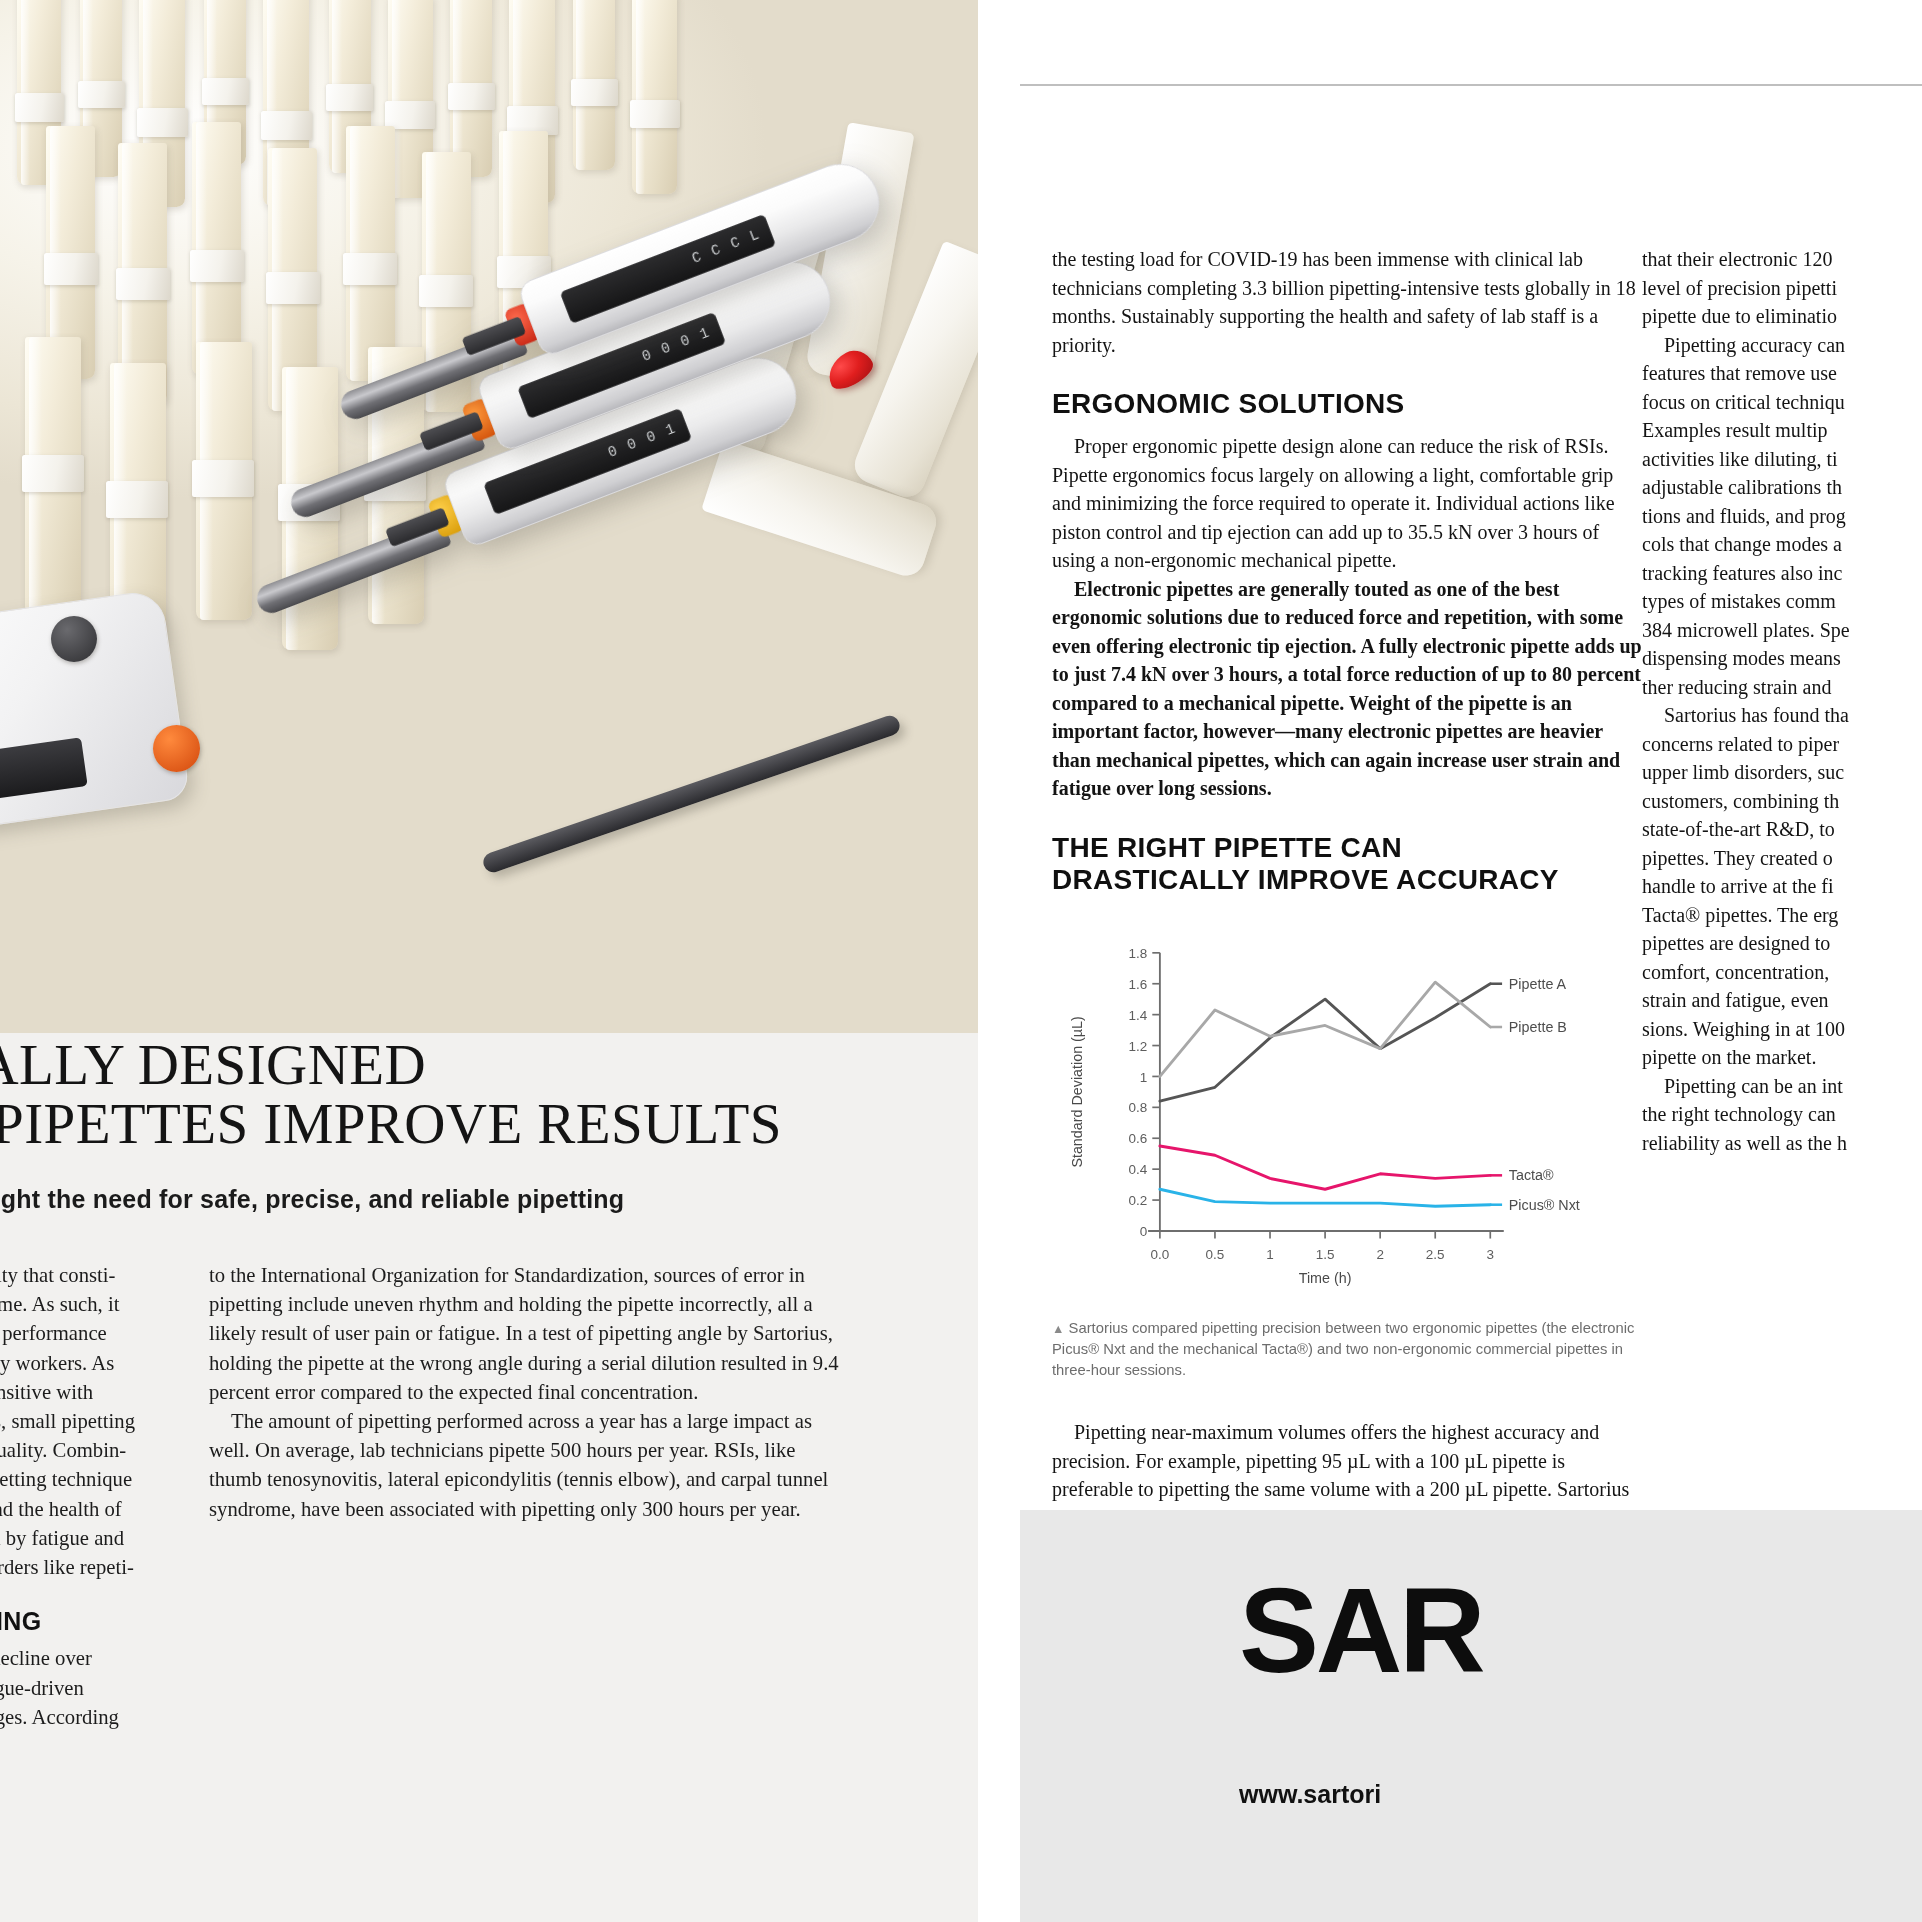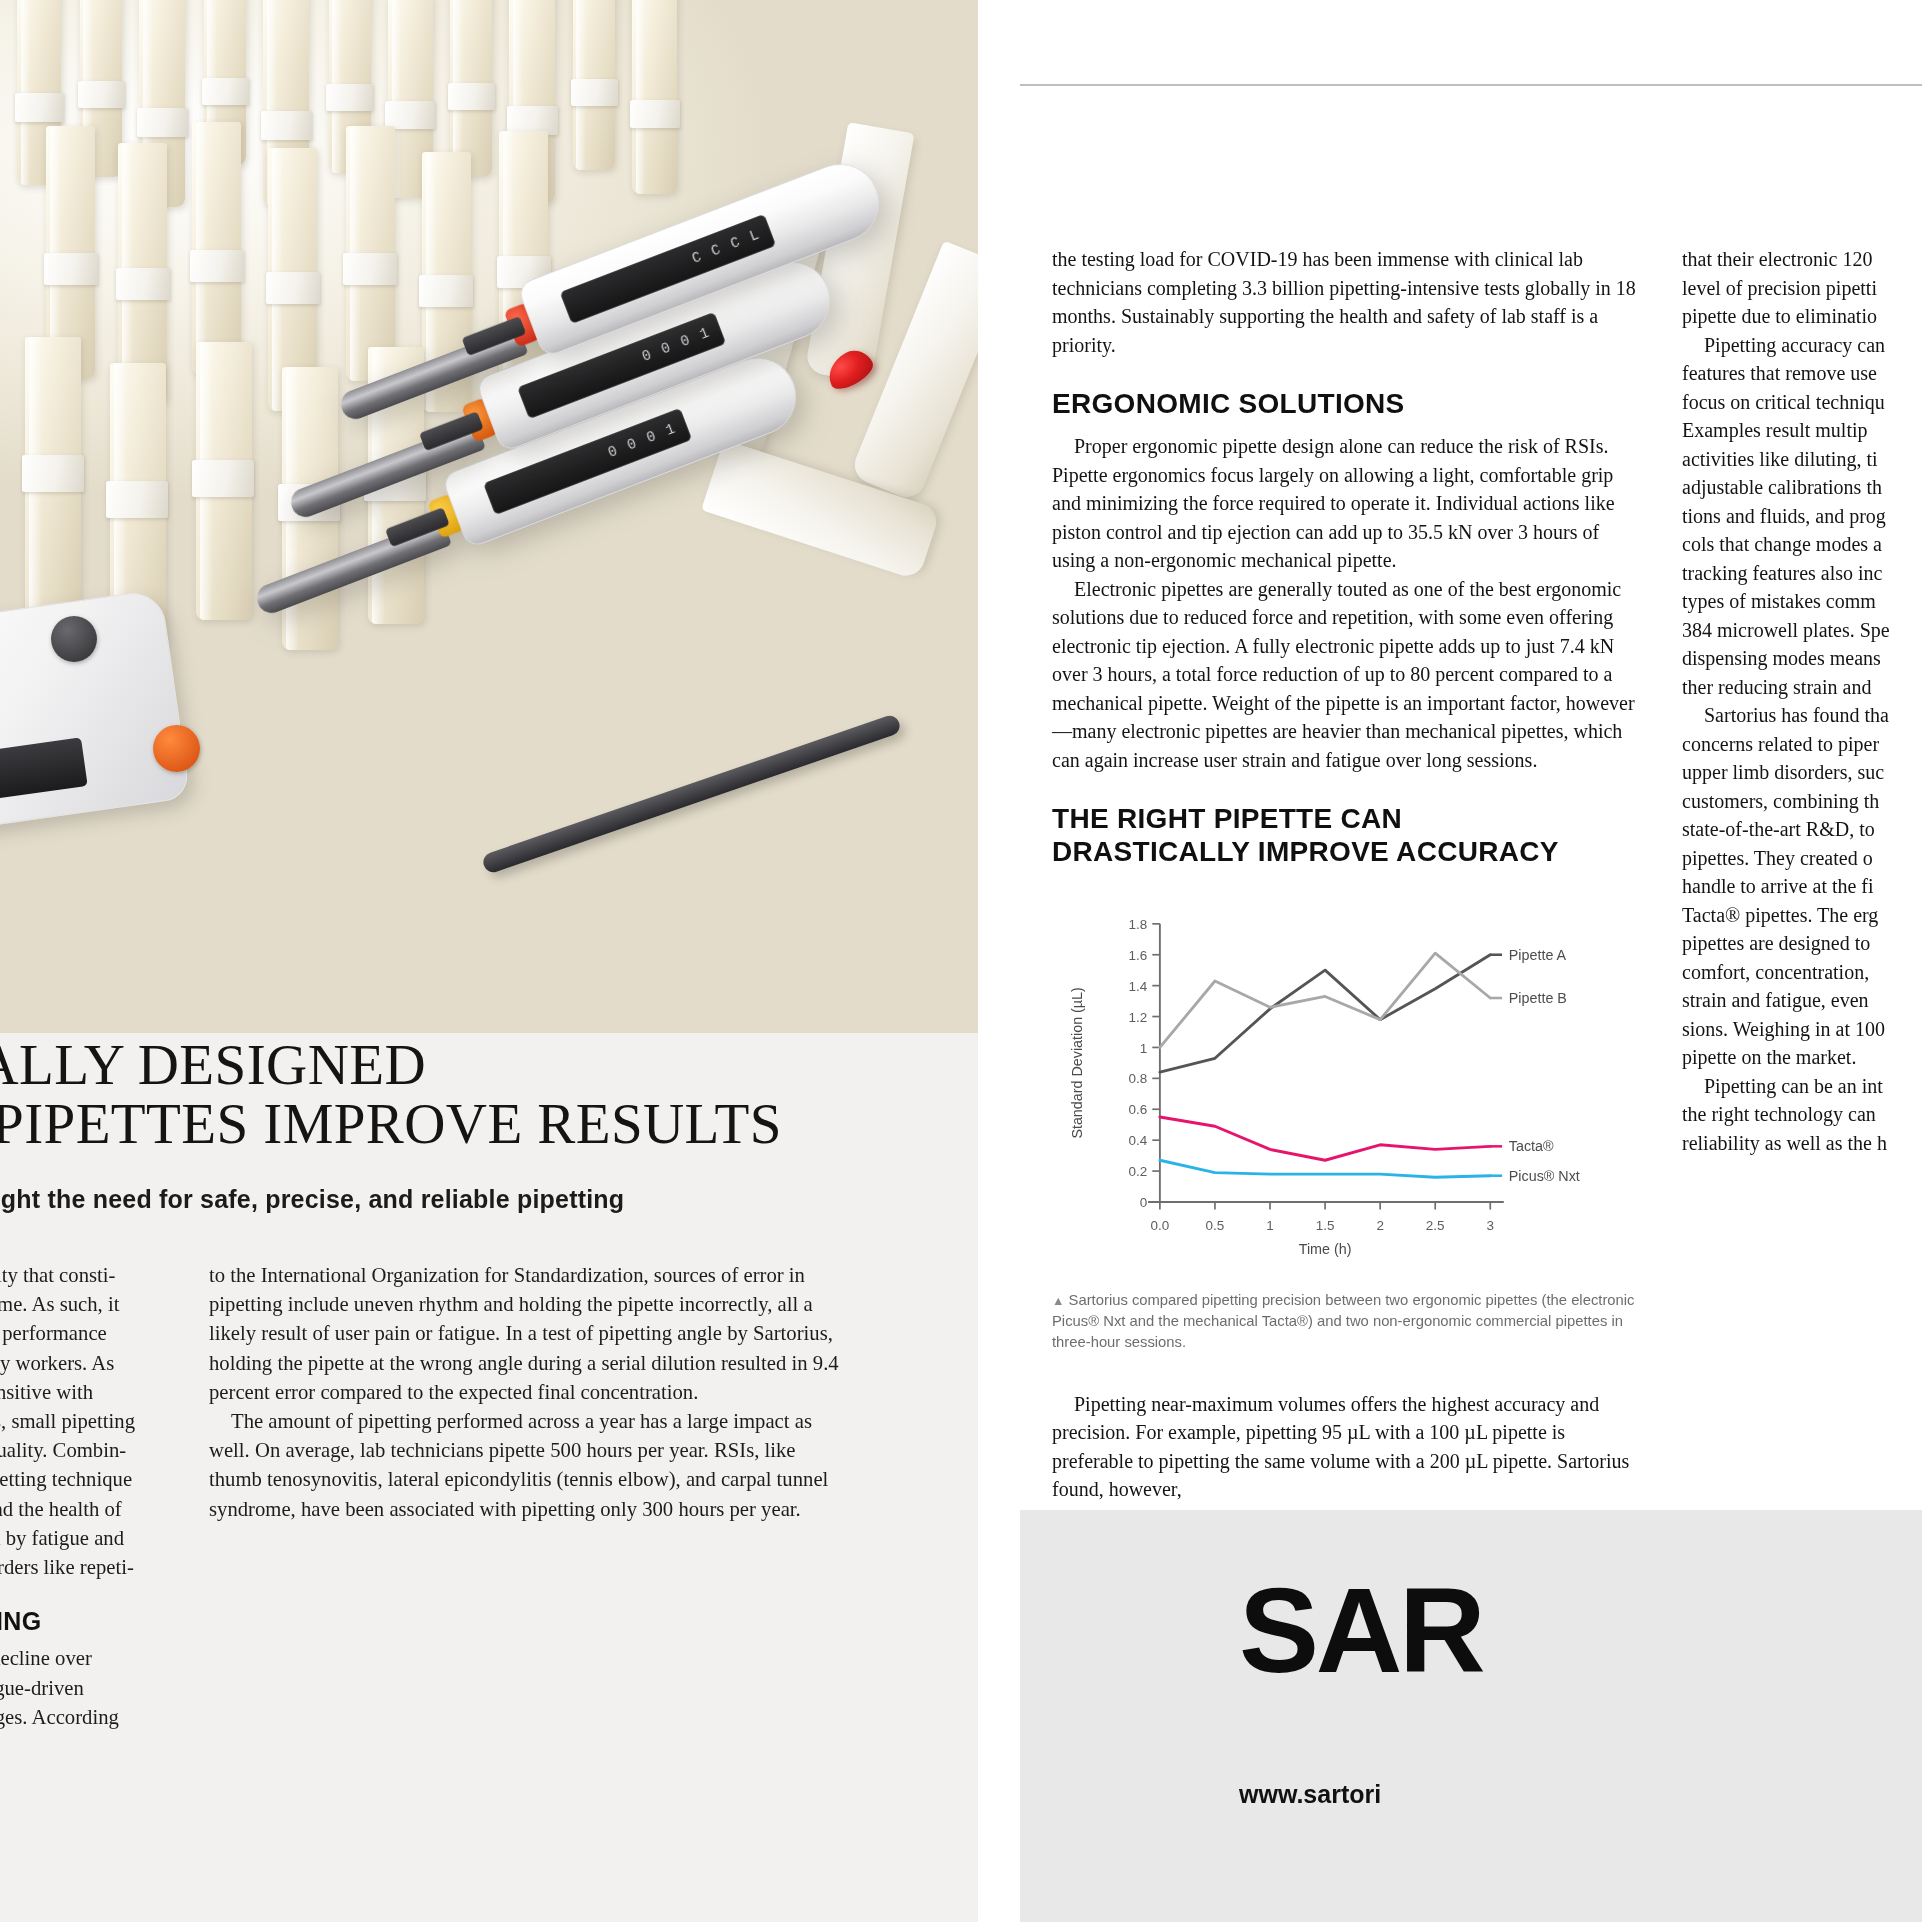--- a/index.html
+++ b/index.html
@@ -179,33 +179,33 @@
     left:978px; top:0;
     width:945px; height:1923px;
     background:#ffffff;
   }
   #rule-top {
     position:absolute; left:42px; top:84px; width:902px; height:1.7px;
     background:#bfbfbf;
   }
   #right-cols {
     position:absolute; left:74px; top:245px; width:870px;
-    display:flex; gap:40px;
+    display:flex; 
   }
   .rcol {
     font-family:"Liberation Serif", serif;
     font-size:20px;
     line-height:1.425;
     color:#141414;
     width:590px;
   }
   .rcol.clipped { width:354px; overflow:hidden; }
   .rcol p { margin:0; }
   .rcol p.ind { text-indent:22px; }
-  .rcol p + p { margin-top:0; }
+  .rcol p + p { margin-top:0;font-weight:bold; }
   .rhead {
     font-family:"Liberation Sans", sans-serif;
     font-weight:bold;
     font-size:28px;
     letter-spacing:0.3px;
     color:#101010;
     margin:29px 0 11.8px 0;
     line-height:1.16;
   }
 

